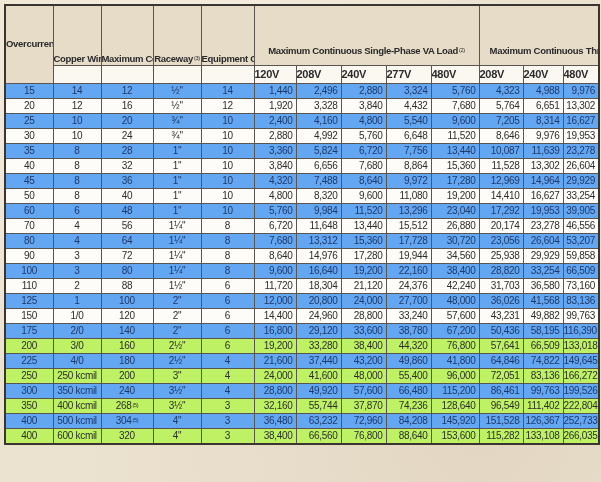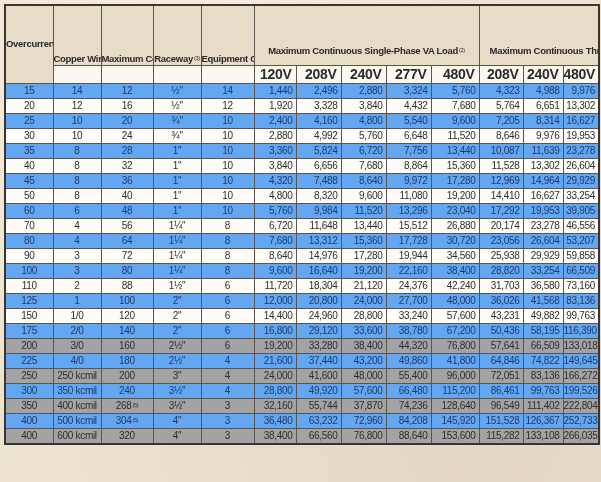--- a/index.html
+++ b/index.html
@@ -42,32 +42,32 @@
     white-space:normal;
     transform-origin:center;
     letter-spacing:-0.3px;
   }
   th.hdr.grp-single { vertical-align:bottom; padding-bottom:8px; }
   sup.fn { font-size:5.5px; font-weight:normal; vertical-align:top; position:relative; top:-1px; margin-left:1px; }
   tr.volt td {
     background:#fbf8f2;
     height:17px;
     font-weight:bold;
-    font-size:14px;
-    text-align:right;
+    font-size:11px;
+    text-align:left;
     padding-right:4px;
     letter-spacing:-0.3px;
   }
   tr.volt td.blank { background:#fbf8f2; }
   tr.data td { height:14px; line-height:14px; font-size:10px; letter-spacing:-0.3px; }
   tr.data td.c { text-align:center; }
   tr.data td.r { text-align:right; padding-right:3px; }
   tr.data.blue td { background:#63a6f2; color:#1e3a6a; }
   tr.data.white td { background:#fdfcf9; color:#2d2d2d; }
-  tr.data.cream td { background:#a3a3a3; color:#2d2d2d; }
+  tr.data.cream td { background:#bef264; color:#2d2d2d; }
 </style>
 </head>
 <body>
 
 <div class="bg-tex"></div>
 
 <table class="vatable">
   <colgroup>
     <col style="width:48px">
       <col style="width:48px">

